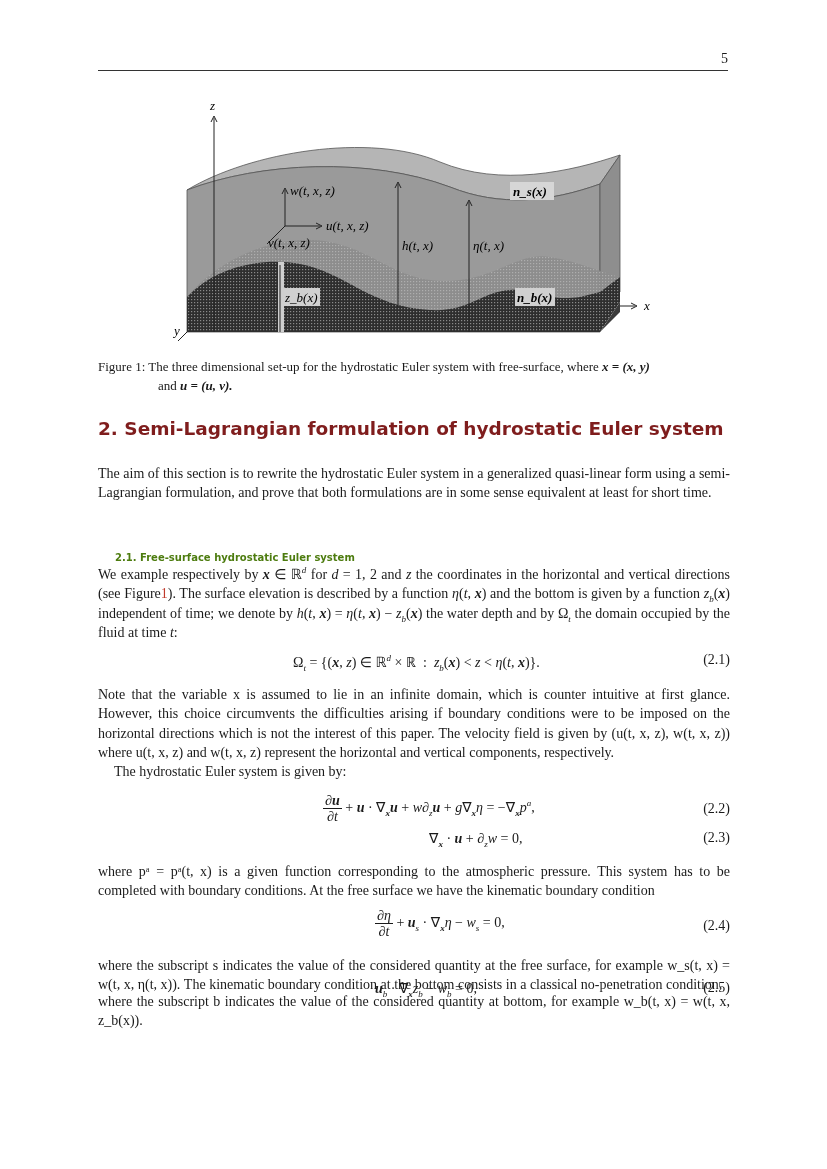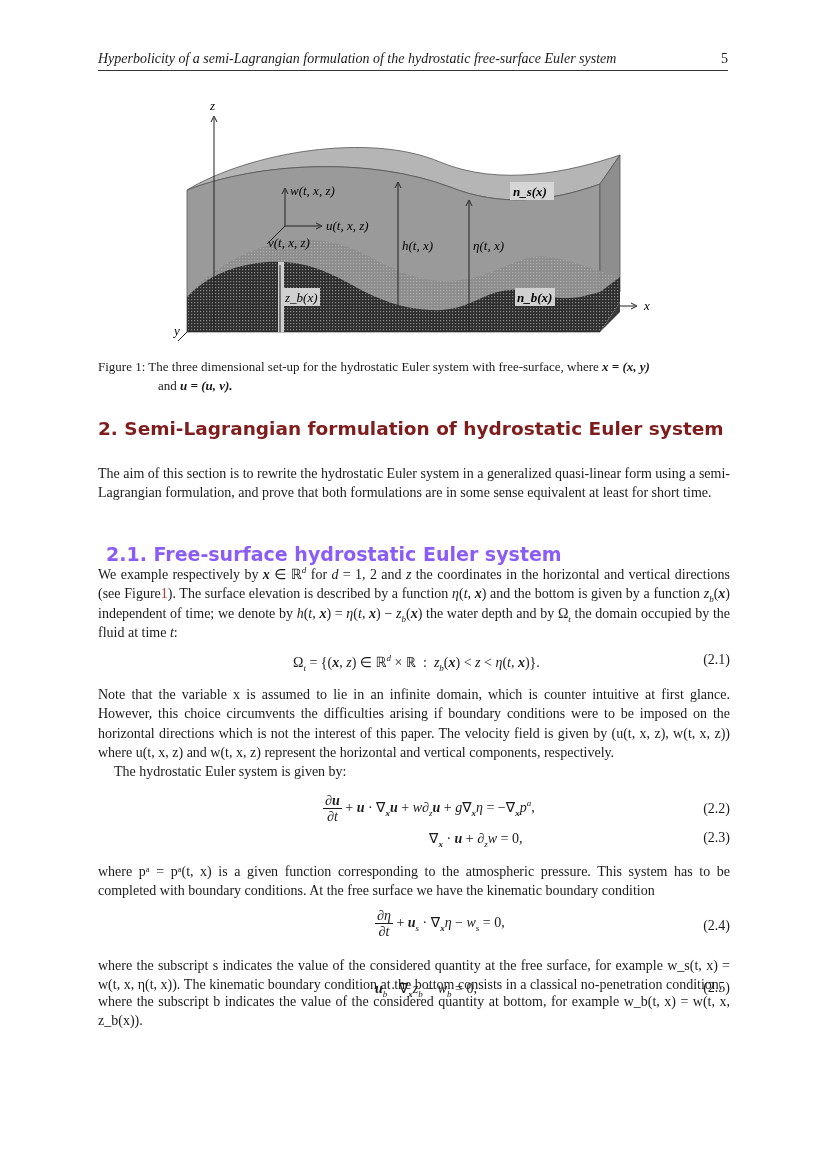--- a/index.html
+++ b/index.html
@@ -7,39 +7,38 @@
          font-family:"Liberation Serif", serif; color:#1a1a1a; }
   .abs { position:absolute; }
   .header { left:98px; top:50px; width:630px; height:20px; border-bottom:1px solid #333; }
   .header .title { position:absolute; left:0; top:1px; font-style:italic; font-size:14px; }
   .header .pnum { position:absolute; right:0; top:1px; font-size:14px; }
   .fig { left:170px; top:92px; width:480px; height:260px; }
   .caption { left:98px; top:357px; width:632px; font-size:13px; line-height:19px; }
   .caption .indent { padding-left:60px; }
   h2.sec { left:98px; top:418px; margin:0; font-family:"DejaVu Sans", sans-serif; font-weight:bold;
            font-size:18.5px; letter-spacing:0; color:#7f1d1d; }
-  h3.sub { left:98px; top:535px; margin:8px; font-family:"DejaVu Sans", sans-serif; font-weight:bold;
-           font-size:19px; color:#8b5cf6; }
+  h3.sub { left:98px; top:535px; margin:17px; font-family:"DejaVu Sans", sans-serif; font-weight:bold;
+           font-size:10px; color:#4d7c0f; }
   .para { left:98px; width:632px; font-size:14px; line-height:19.3px; text-align:justify; }
   .eq { left:98px; width:632px; font-size:14px; height:22px; }
   .eq .body { position:absolute; white-space:nowrap;margin-left:37px; }
   .eq .num { position:absolute; right:0; }
   i.m { font-style:italic; }
   b.v { font-style:italic; font-weight:bold; }
   .ref { color:#c0392b; }
   .frac { display:inline-block; vertical-align:middle; text-align:center; line-height:15px; }
   .frac span { display:block; }
   .frac .top { border-bottom:1px solid #1a1a1a; padding:0 2px; }
   sup, sub { font-size:9px; line-height:0; }
 </style>
 </head>
 <body>
 
 <div class="abs header">
-  <span class="title">Hyperbolicity of a semi-Lagrangian formulation of the hydrostatic free-surface Euler system</span>
   <span class="pnum">5</span>
 </div>
 
 <div class="abs fig">
   <svg width="480" height="260" viewBox="0 0 480 260">
     <defs>
       <pattern id="dots" width="3" height="3" patternUnits="userSpaceOnUse">
         <rect width="3" height="3" fill="#2e2e2e"></rect>
         <rect width="1.2" height="1.2" fill="#8a8a8a"></rect>
       </pattern>

